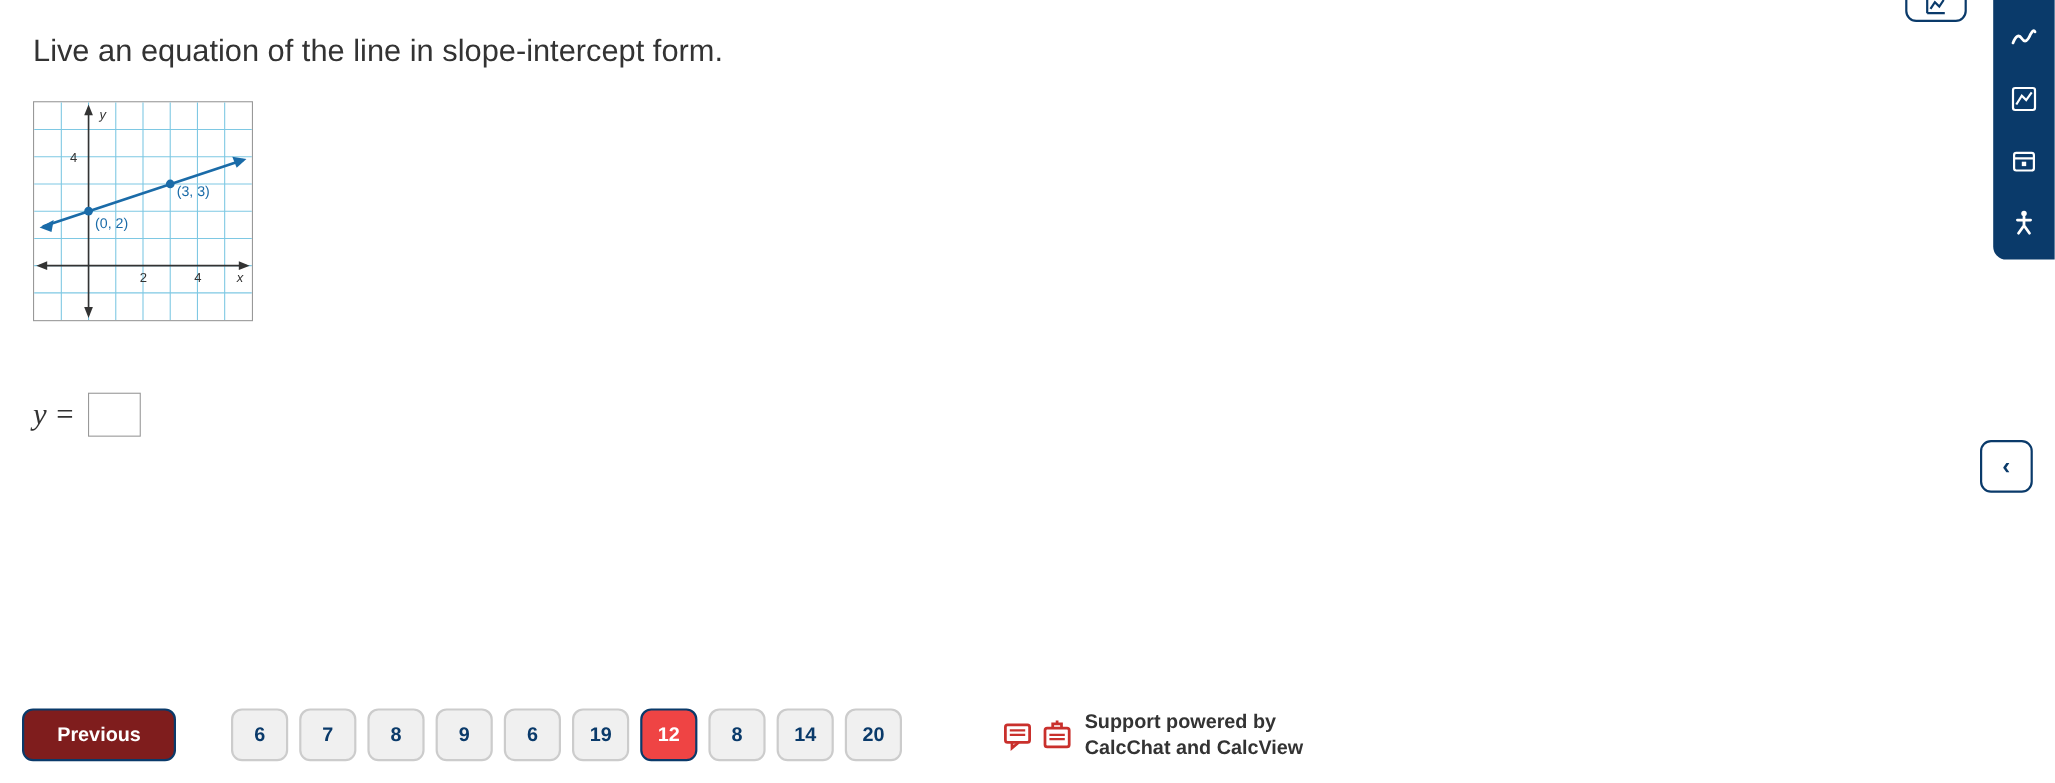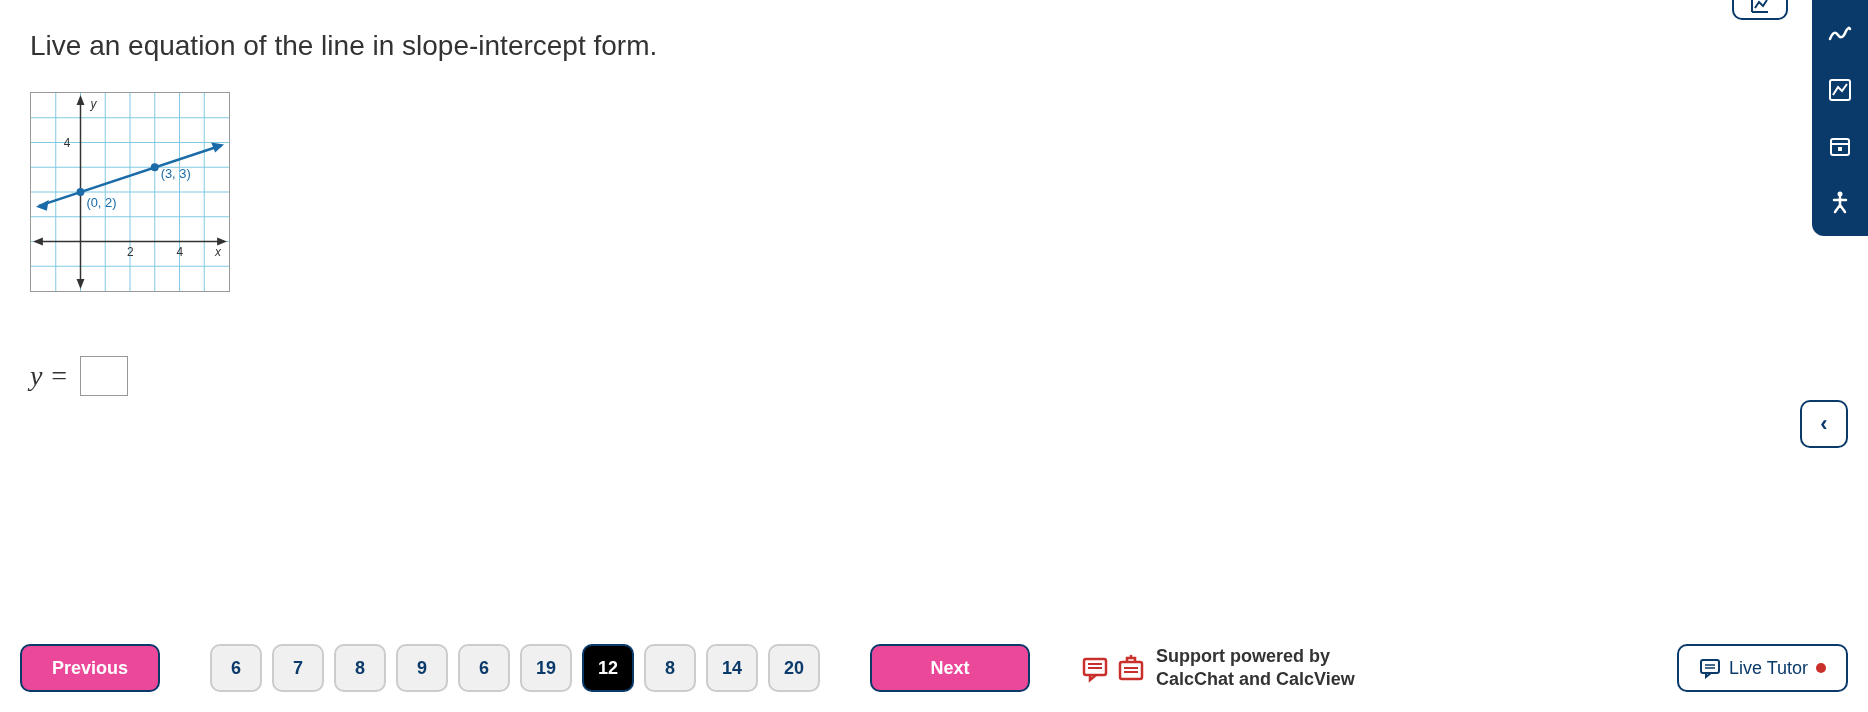--- a/index.html
+++ b/index.html
@@ -63,34 +63,34 @@
       border-radius: 10px;
       border: 2px solid #0a3a6a;
       font-size: 18px;
       font-weight: bold;
       cursor: pointer;
       display: flex;
       align-items: center;
       justify-content: center;
     }
     .nav-btn.primary {
-      background: #ec4899;
+      background: #7f1d1d;
       color: #fff;
       padding: 0 30px;
       min-width: 140px;
     }
     .nav-btn.page {
       background: #f0f0f0;
       color: #0a3a6a;
       width: 52px;
       height: 48px;
       border: 2px solid #ccc;
     }
     .nav-btn.page.active {
-      background: #000000;
+      background: #ef4444;
       color: #fff;
       border-color: #0a3a6a;
     }
     .spacer-small { width: 30px; }
     .support-block {
       display: flex;
       align-items: center;
       gap: 10px;
       margin-left: 40px;
     }
@@ -306,23 +306,20 @@
   <button class="nav-btn page">
       <span>8</span>
     </button>
   <button class="nav-btn page">
       <span>14</span>
     </button>
   <button class="nav-btn page">
       <span>20</span>
     </button>
   <div class="spacer-small"></div>
-  <button class="nav-btn primary" style="min-width:160px">
-      <span>Next</span>
-    </button>
 
   <div class="support-block">
     <div class="support-icons">
       <svg class="support-icon-svg" viewBox="0 0 30 30">
           <rect x="4" y="6" width="22" height="16" rx="2" fill="none" stroke="#c9302c" stroke-width="2.5"></rect>
           <path d="M10 22 L10 27 L16 22" fill="none" stroke="#c9302c" stroke-width="2.5"></path>
           <line x1="8" y1="11" x2="22" y2="11" stroke="#c9302c" stroke-width="2"></line>
           <line x1="8" y1="15" x2="22" y2="15" stroke="#c9302c" stroke-width="2"></line>
         </svg>
       <svg class="support-icon-svg" viewBox="0 0 30 30">
@@ -331,23 +328,13 @@
           <line x1="8" y1="19" x2="22" y2="19" stroke="#c9302c" stroke-width="2"></line>
           <path d="M11 9 L11 5 L19 5 L19 9 M15 5 L15 2" stroke="#c9302c" stroke-width="2.5" fill="none"></path>
         </svg>
     </div>
     <div class="support-text">
       <div>Support powered by</div>
       <div>CalcChat and CalcView</div>
     </div>
   </div>
 
-  <button class="live-tutor-btn">
-    <svg width="22" height="22" viewBox="0 0 22 22">
-        <rect x="2" y="3" width="18" height="13" rx="2" fill="none" stroke="#0a3a6a" stroke-width="2"></rect>
-        <path d="M7 16 L7 20 L12 16" fill="none" stroke="#0a3a6a" stroke-width="2"></path>
-        <line x1="6" y1="8" x2="16" y2="8" stroke="#0a3a6a" stroke-width="1.5"></line>
-        <line x1="6" y1="11" x2="16" y2="11" stroke="#0a3a6a" stroke-width="1.5"></line>
-      </svg>
-    <span>Live Tutor</span>
-    <span class="red-dot"></span>
-  </button>
 </div>
 
 </body></html>

